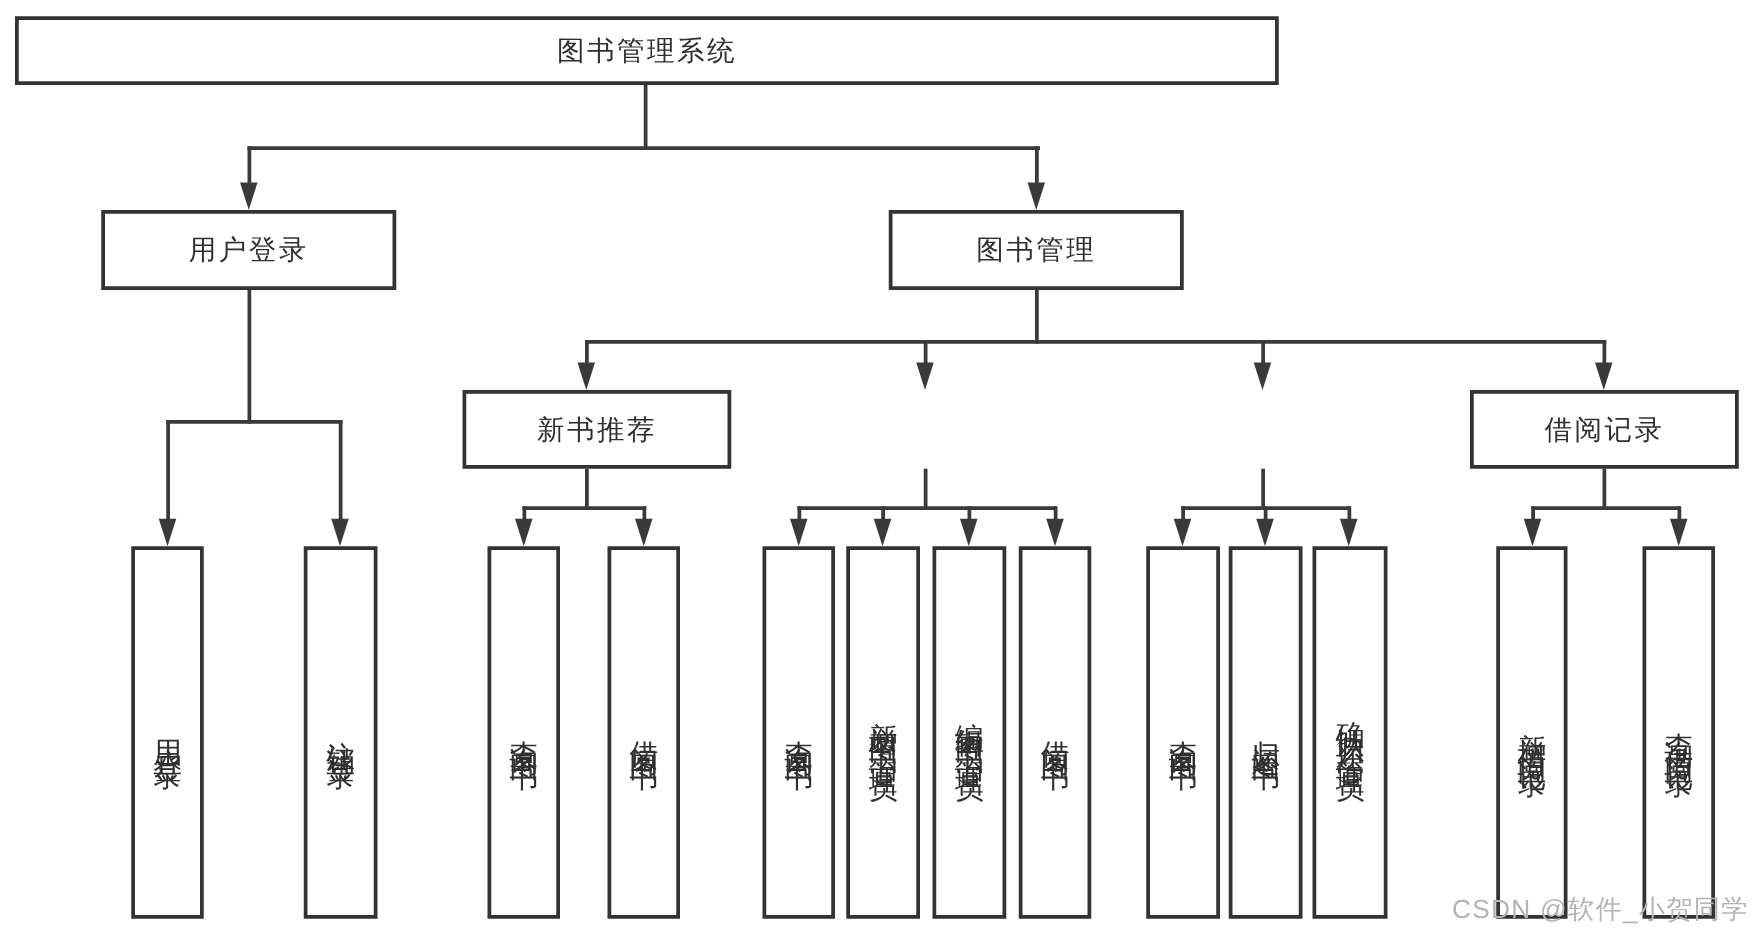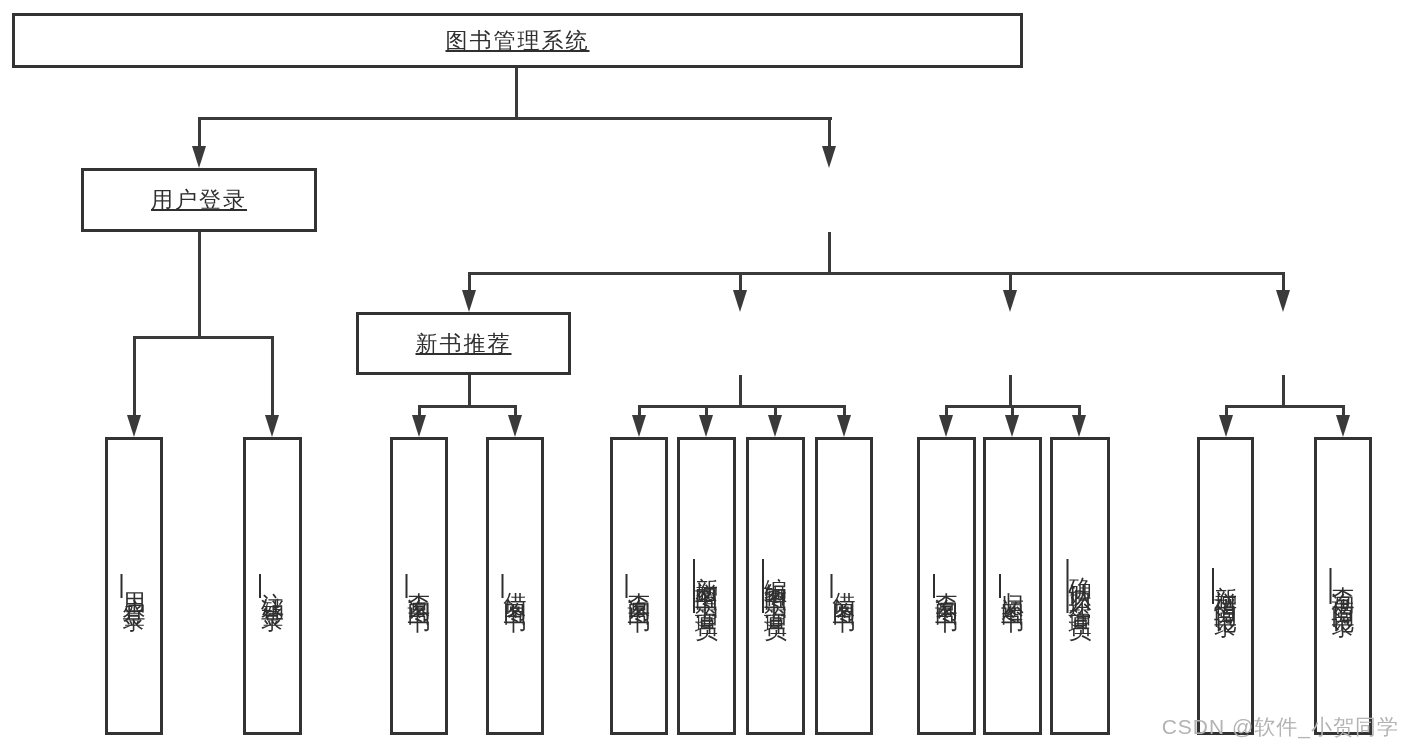--- a/index.html
+++ b/index.html
@@ -19,21 +19,20 @@
   }
   .box {
     position: absolute;
     box-sizing: border-box;
     background: #ffffff;
     border: 3px solid #333333;
     display: flex;
     align-items: center;
     justify-content: center;
     color: #2f2f2f;
-    text-decoration: underline;
   }
   .hbox {
     font-size: 22px;
     letter-spacing: 2px;
     white-space: nowrap;
   }
   .vbox {
     writing-mode: vertical-rl;
     text-orientation: mixed;
     font-size: 23px;
@@ -70,27 +69,33 @@
 <div id="diagram">
 
   <div class="box hbox" style="left:12px; top:13px; width:1011px; height:55px;">
     <span>图书管理系统</span>
   </div>
 
   <div class="box hbox" style="left:81px; top:168px; width:236px; height:64px;">
     <span>用户登录</span>
   </div>
 
-
-  <div class="box hbox" style="left:356px; top:312px; width:215px; height:63px;">
+  <div class="box hbox" style="left:711px; top:168px; width:236px; height:64px;">
+    <span>图书管理</span>
+  </div>
+
+  <div class="box hbox" style="left:370px; top:312px; width:215px; height:63px;">
     <span>新书推荐</span>
   </div>
 
 
 
+  <div class="box hbox" style="left:1176px; top:312px; width:215px; height:63px;">
+    <span>借阅记录</span>
+  </div>
 
   <div class="box vbox" style="left:105px; top:437px; width:58px; height:298px;">
     <span>用户登录</span>
   </div>
   <div class="box vbox" style="left:243px; top:437px; width:59px; height:298px;">
     <span>注销登录</span>
   </div>
 
   <div class="box vbox" style="left:390px; top:437px; width:58px; height:298px;">
     <span>查询图书</span>

